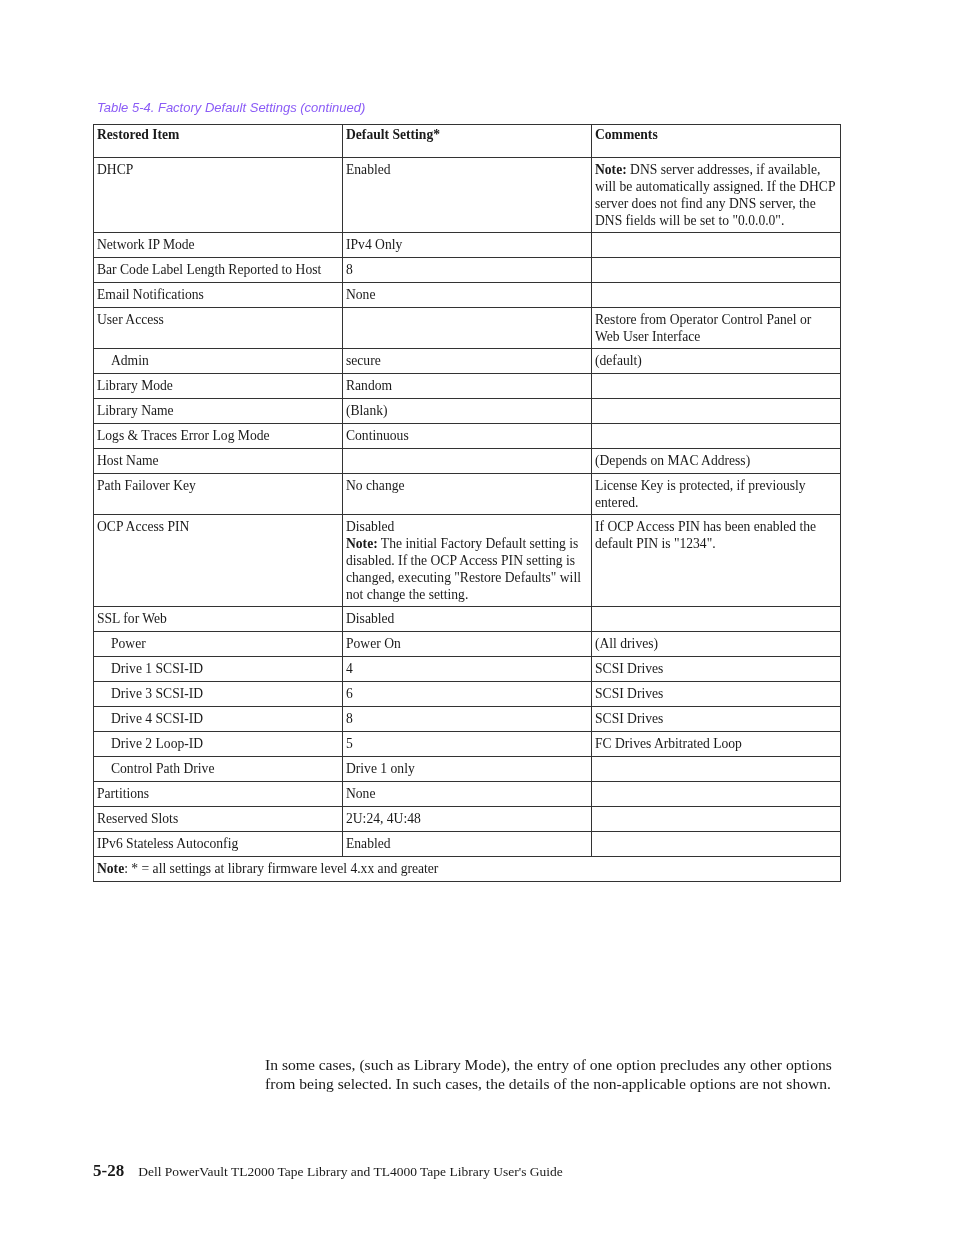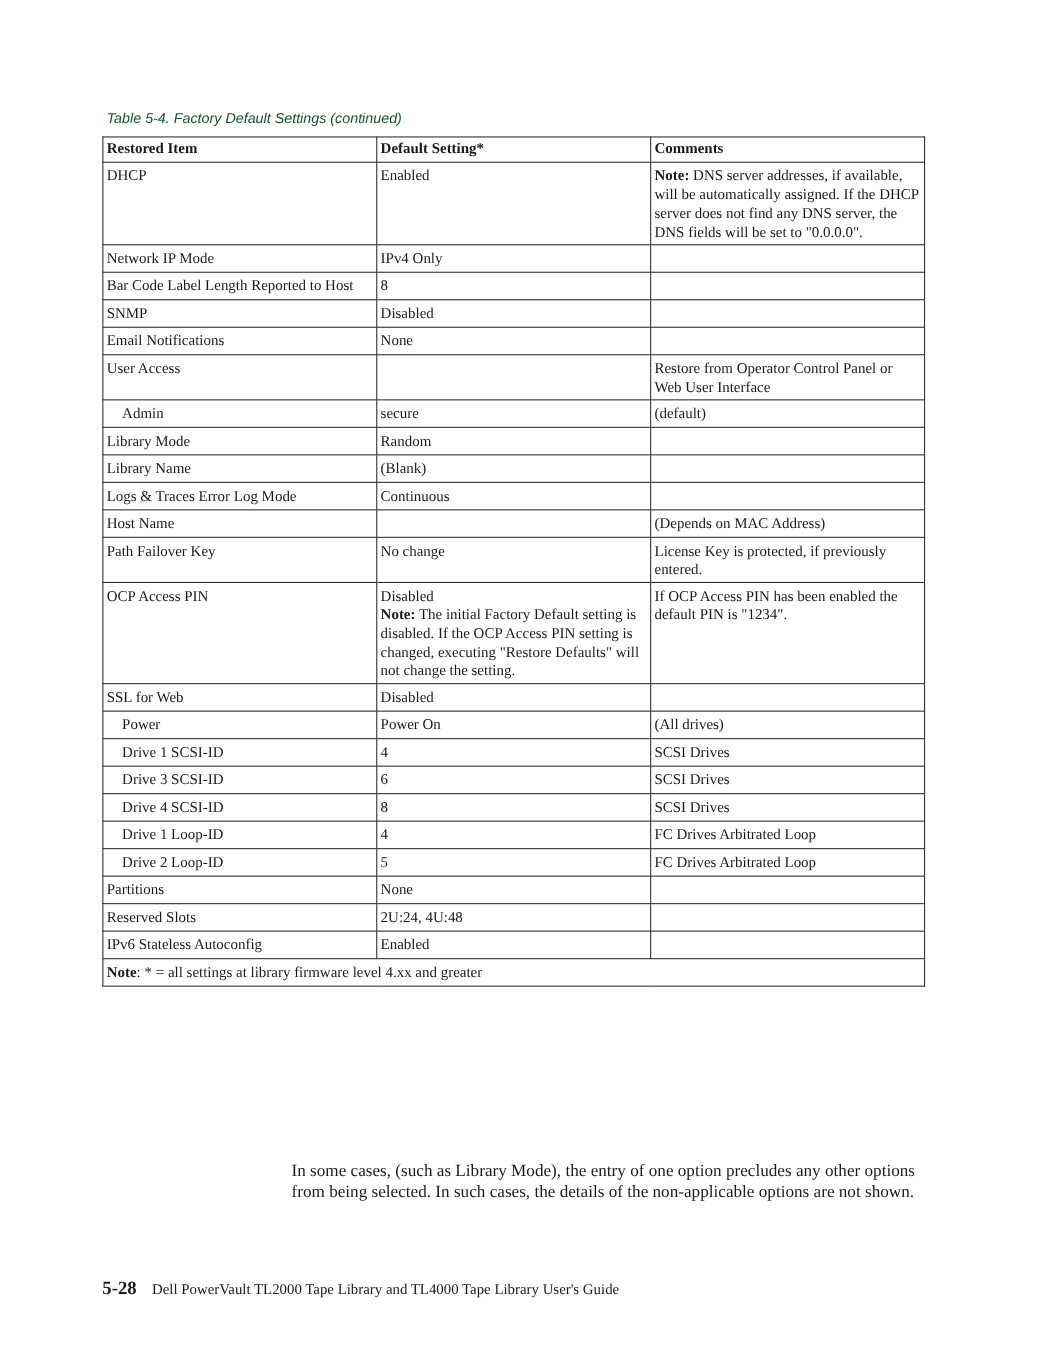--- a/index.html
+++ b/index.html
@@ -1,23 +1,23 @@
 <!DOCTYPE html>
 <html><head>
 <meta charset="utf-8">
 <style>
   html, body { margin: 0; padding: 0; background: #ffffff; }
   body { width: 954px; height: 1235px; position: relative; overflow: hidden;
          font-family: "Liberation Serif", serif; color: #1a1a1a; }
   .caption { position: absolute; left: 97px; top: 100px; font-family: "Liberation Sans", sans-serif;
-             font-style: italic; font-size: 13px; color: #14532d; }
+             font-style: italic; font-size: 13px; color: #8b5cf6; }
   table { position: absolute; left: 93px; top: 124px; width: 747px; border-collapse: collapse;
           font-size: 13.6px; line-height: 17px; table-layout: fixed; }
   td, th { border: 1px solid #333; vertical-align: top; padding: 3px 3px 3px 3px; text-align: left; font-weight: normal; }
-  th { font-weight: bold; padding-top: 1px; padding-bottom: 4px; }
+  th { font-weight: bold; padding-top: 1px; padding-bottom: 14px; }
   col.c1 { width: 249px; } col.c2 { width: 249px; } col.c3 { width: 249px; }
   tr.r td { height: 18px; }
   .indent { padding-left: 17px; font-family: Liberation Serif, serif; }
   .bold { font-weight: normal; }
   .note-row td { height: 18px; }
   .para { position: absolute; left: 265px; top: 1056px; width: 590px; font-size: 15.6px; line-height: 18.5px; }
   .footer { position: absolute; left: 93px; top: 1161px; font-size: 13.5px; }
   .footer .pg { font-weight: bold; font-size: 17px; margin-right: 14px; }
 </style>
 </head>
@@ -45,25 +45,20 @@
         <td><b>Note:</b><span> DNS server addresses, if available, will be automatically assigned. If the DHCP server does not find any DNS server, the DNS fields will be set to "0.0.0.0".</span></td>
       </tr>
       <tr class="r">
         <td>Network IP Mode</td>
         <td>IPv4 Only</td>
         <td></td>
       </tr>
       <tr class="r">
         <td>Bar Code Label Length Reported to Host</td>
         <td>8</td>
-        <td></td>
-      </tr>
-      <tr class="r">
-        <td>SNMP</td>
-        <td>Disabled</td>
         <td></td>
       </tr>
       <tr class="r">
         <td>Email Notifications</td>
         <td>None</td>
         <td></td>
       </tr>
       <tr class="r">
         <td class="bold">User Access</td>
         <td></td>
@@ -126,28 +121,28 @@
         <td class="indent">Drive 3 SCSI-ID</td>
         <td>6</td>
         <td>SCSI Drives</td>
       </tr>
       <tr class="r">
         <td class="indent">Drive 4 SCSI-ID</td>
         <td>8</td>
         <td>SCSI Drives</td>
       </tr>
       <tr class="r">
-        <td class="indent">Drive 1 Loop-ID</td>
-        <td>4</td>
+        <td class="indent">Drive 2 Loop-ID</td>
+        <td>5</td>
         <td>FC Drives Arbitrated Loop</td>
       </tr>
       <tr class="r">
-        <td class="indent">Drive 2 Loop-ID</td>
-        <td>5</td>
-        <td>FC Drives Arbitrated Loop</td>
+        <td class="indent">Control Path Drive</td>
+        <td>Drive 1 only</td>
+        <td></td>
       </tr>
       <tr class="r">
         <td>Partitions</td>
         <td>None</td>
         <td></td>
       </tr>
       <tr class="r">
         <td>Reserved Slots</td>
         <td>2U:24, 4U:48</td>
         <td></td>

